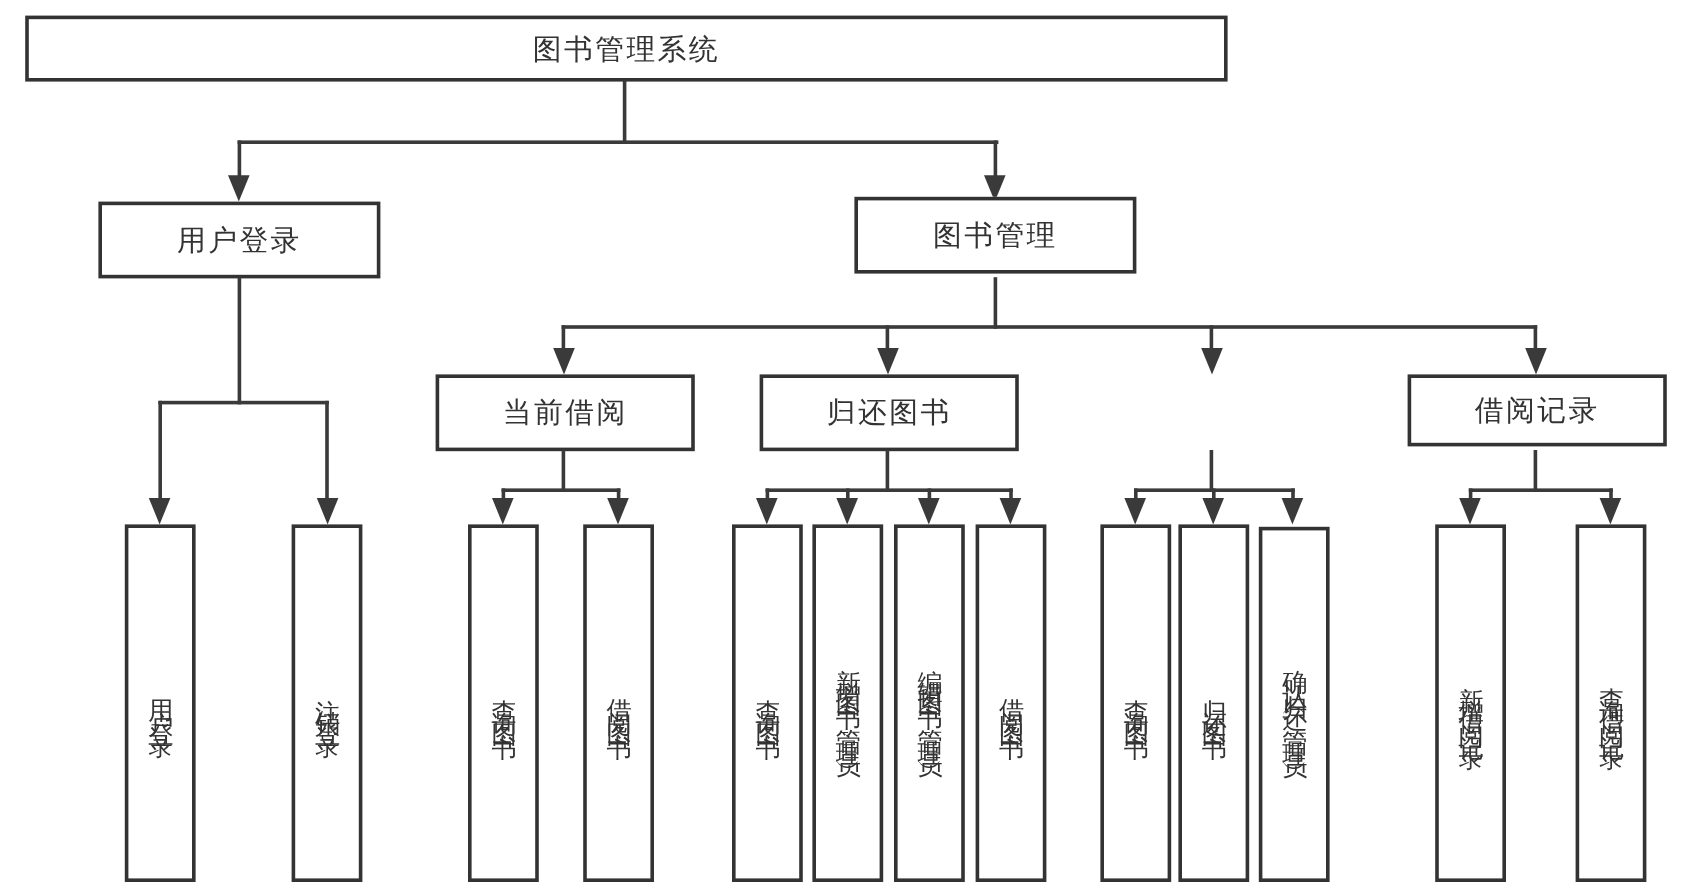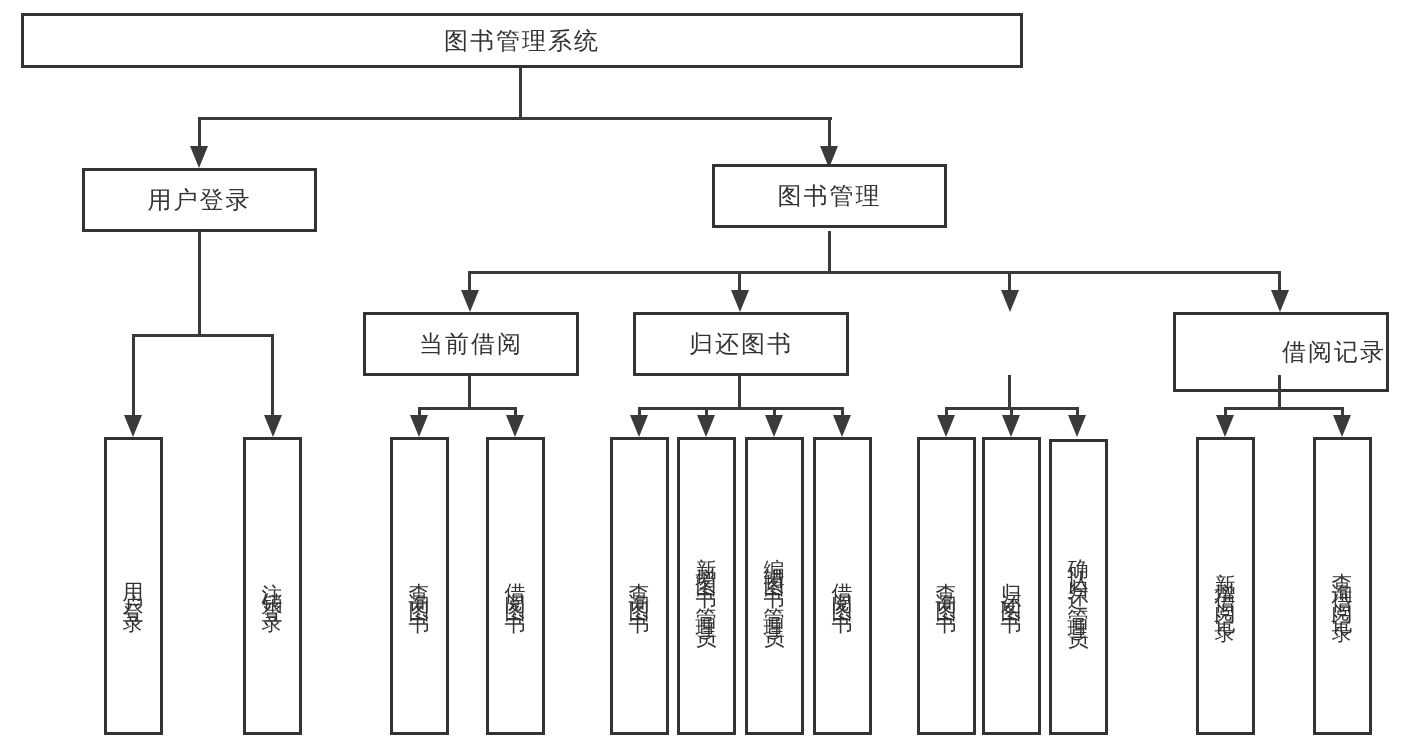--- a/index.html
+++ b/index.html
@@ -73,21 +73,21 @@
   <div class="arrow" style="left:1001px;top:290px;"></div>
   <div class="vline" style="left:1278px;top:271px;height:22px;"></div>
   <div class="arrow" style="left:1271px;top:290px;"></div>
 
   <div class="box hbox" style="left:363px;top:312px;width:216px;height:64px;">
     <span>当前借阅</span>
   </div>
   <div class="box hbox" style="left:633px;top:312px;width:216px;height:64px;">
     <span>归还图书</span>
   </div>
-  <div class="box hbox" style="left:1173px;top:312px;width:216px;height:80px;justify-content:flex-end;">
+  <div class="box hbox" style="left:1173px;top:312px;width:216px;height:60px;">
     <span>借阅记录</span>
   </div>
 
   <div class="vline" style="left:468px;top:375px;height:35px;"></div>
   <div class="hline" style="left:418px;top:407px;width:99px;"></div>
   <div class="vline" style="left:418px;top:407px;height:12px;"></div>
   <div class="arrow" style="left:410px;top:415px;"></div>
   <div class="vline" style="left:514px;top:407px;height:12px;"></div>
   <div class="arrow" style="left:506px;top:415px;"></div>
 

